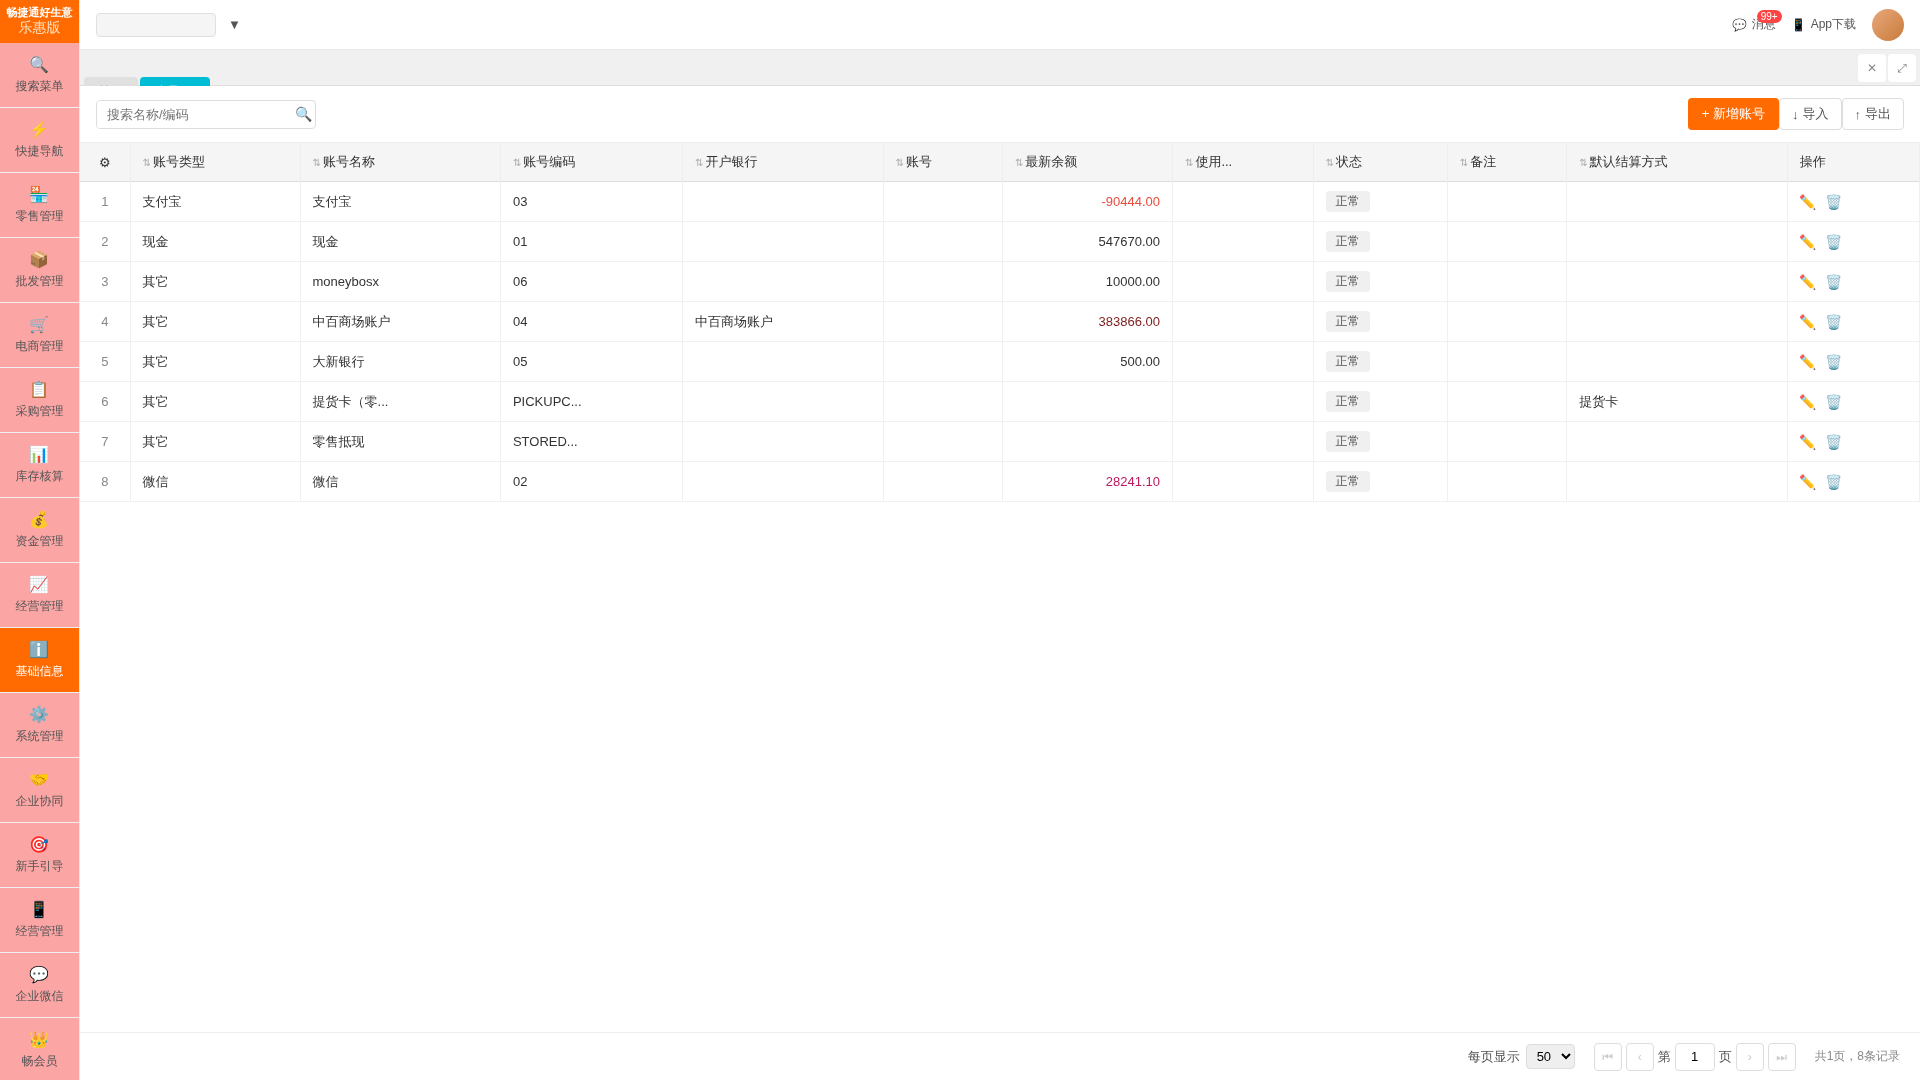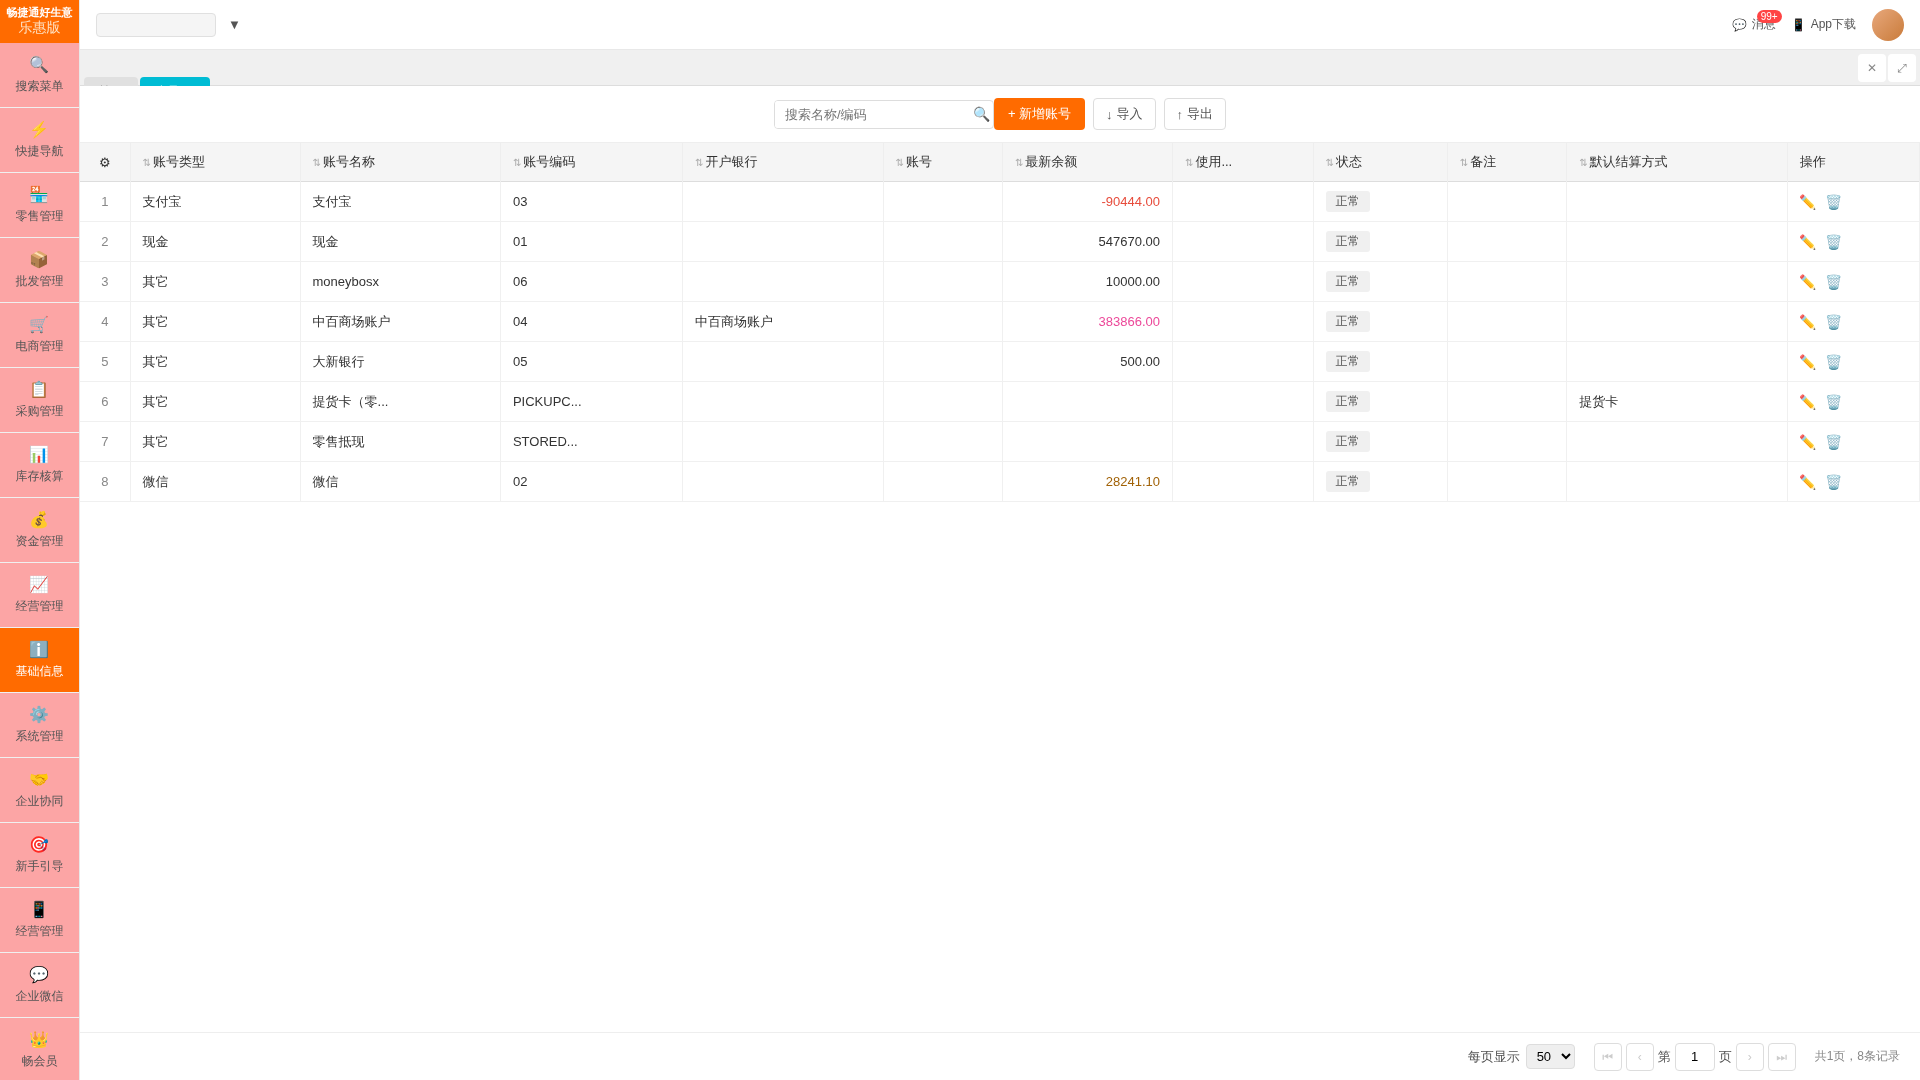--- a/index.html
+++ b/index.html
@@ -169,21 +169,21 @@
     .page-content {
       flex: 1;
       background: #fff;
       overflow: auto;
       position: relative;
     }
 
     .toolbar {
       display: flex;
       align-items: center;
-      justify-content: center;
+      justify-content: space-between;
       padding: 12px 16px;
       border-bottom: 1px solid #eee;
     }
     .search-box {
       display: flex;
       align-items: center;
       border: 1px solid #ddd;
       border-radius: 4px;
       overflow: hidden;
       width: 220px;
@@ -200,21 +200,20 @@
       background: none;
       border: none;
       padding: 4px 8px;
       cursor: pointer;
       color: #888;
       font-size: 14px;
     }
     .action-btns {
       display: flex;
       align-items: center;
-      gap: 8px;
     }
     .btn-add {
       background: #ff6b00;
       color: #fff;
       border: none;
       border-radius: 4px;
       padding: 7px 14px;
       cursor: pointer;
       font-size: 13px;
       display: flex;
@@ -616,21 +615,21 @@
       </div>
     </td>
   </tr>
           <tr>
     <td>4</td>
     <td>其它</td>
     <td>中百商场账户</td>
     <td>04</td>
     <td>中百商场账户</td>
     <td></td>
-    <td style="text-align:right;color:#ec4899">383866.00</td>
+    <td style="text-align:right;color:#7f1d1d">383866.00</td>
     <td></td>
     <td>
       <span class="status-badge">正常</span>
     </td>
     <td></td>
     <td></td>
     <td>
       <div class="action-icons">
         <span class="action-icon" title="编辑">✏️</span>
         <span class="action-icon" title="删除">🗑️</span>
@@ -700,21 +699,21 @@
       </div>
     </td>
   </tr>
           <tr>
     <td>8</td>
     <td>微信</td>
     <td>微信</td>
     <td>02</td>
     <td></td>
     <td></td>
-    <td style="text-align:right;color:#a16207">28241.10</td>
+    <td style="text-align:right;color:#be185d">28241.10</td>
     <td></td>
     <td>
       <span class="status-badge">正常</span>
     </td>
     <td></td>
     <td></td>
     <td>
       <div class="action-icons">
         <span class="action-icon" title="编辑">✏️</span>
         <span class="action-icon" title="删除">🗑️</span>

